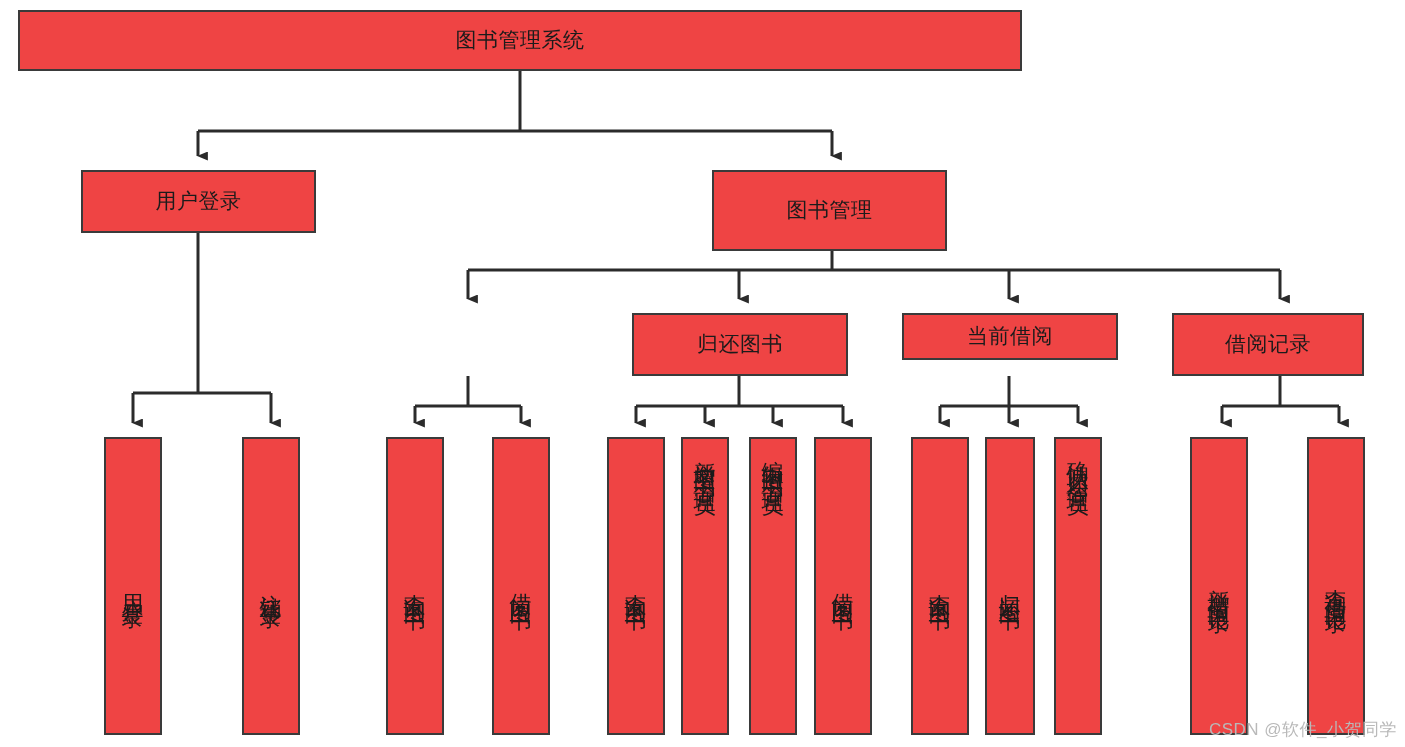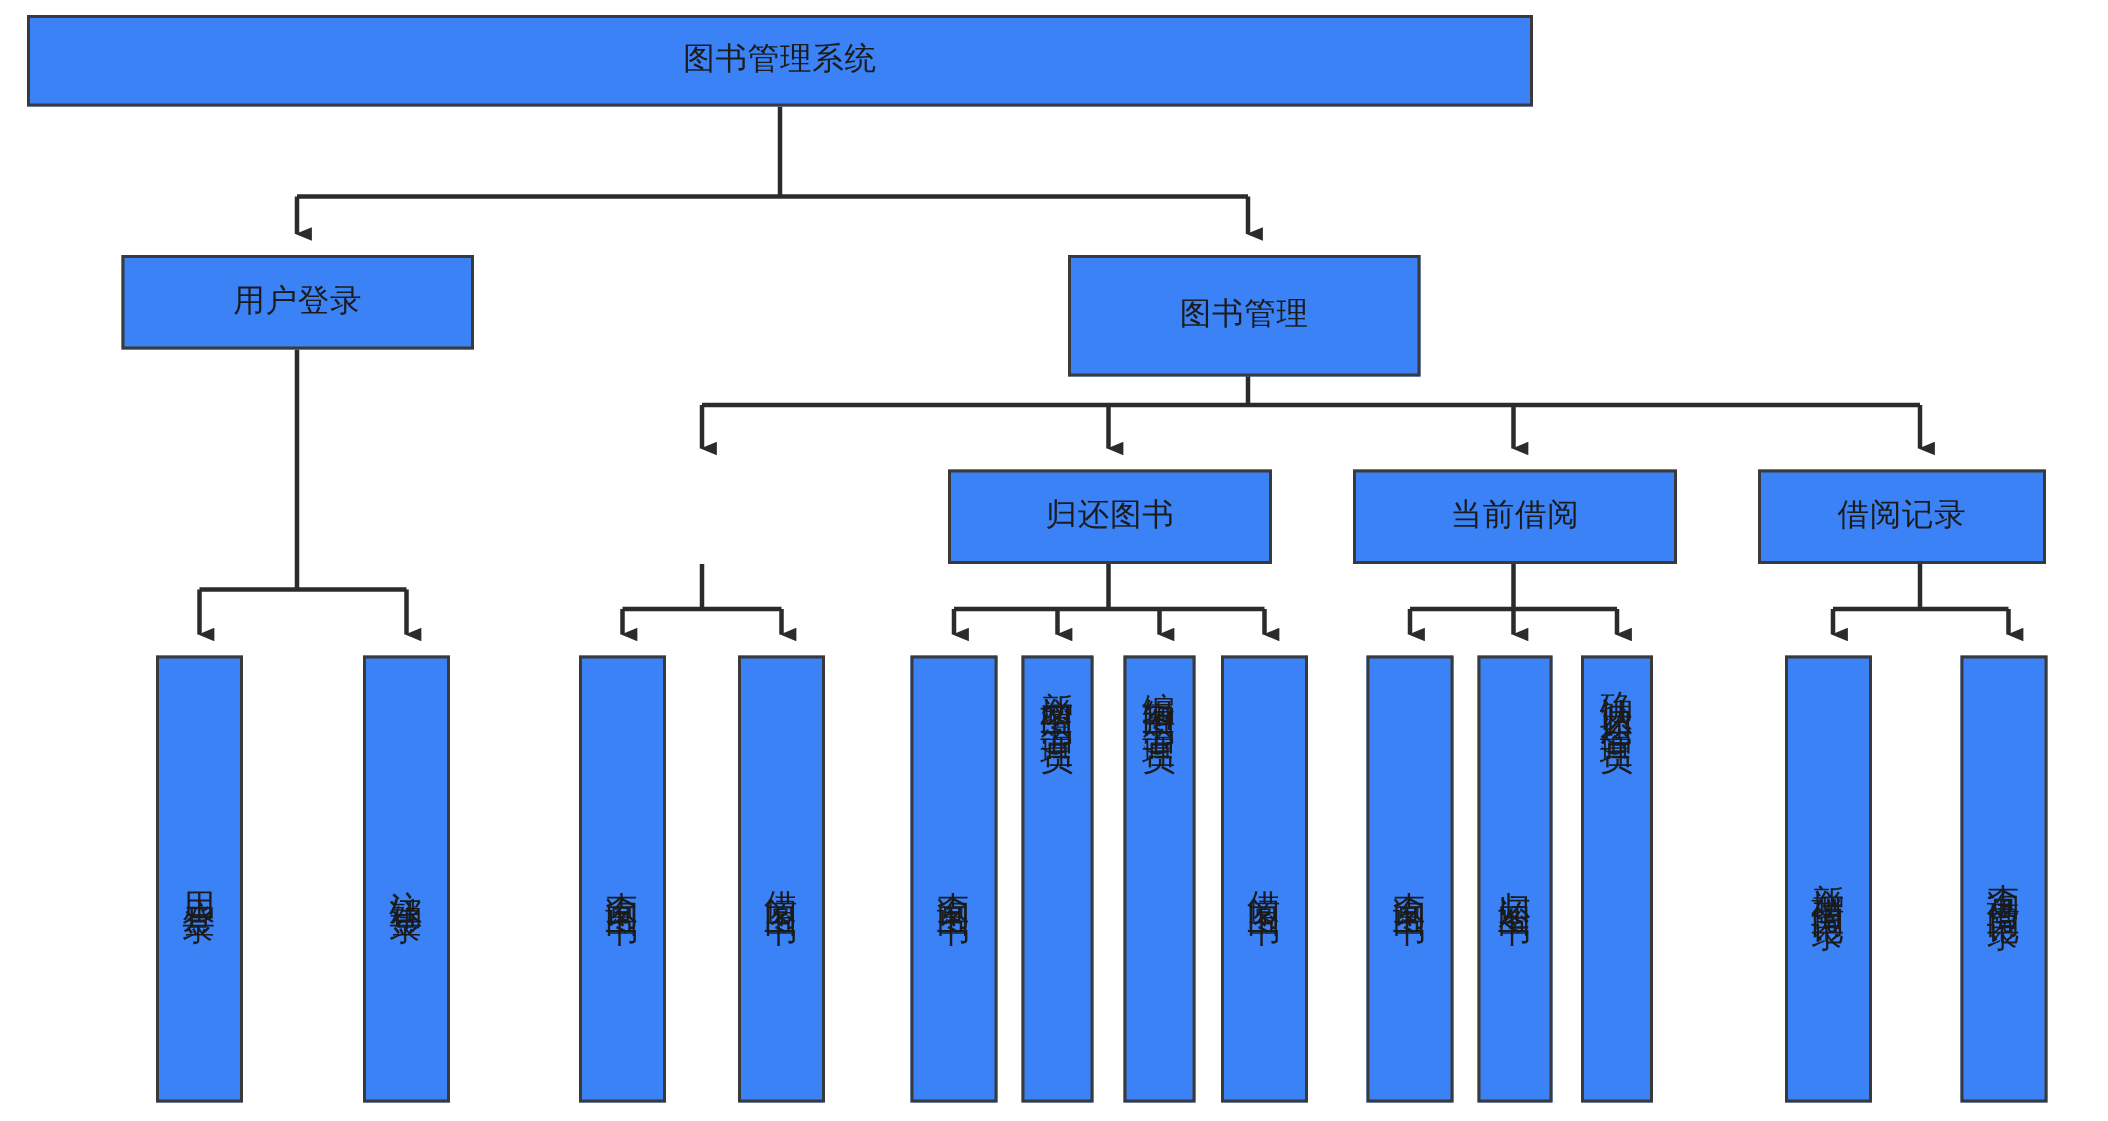--- a/index.html
+++ b/index.html
@@ -21,21 +21,21 @@
     position: absolute;
     left: 0;
     top: 0;
     width: 1405px;
     height: 747px;
     pointer-events: none;
   }
   .node {
     position: absolute;
     box-sizing: border-box;
-    background: #3b82f6;
+    background: #ef4444;
     border: 2px solid #3a3a3a;
     display: flex;
     align-items: center;
     justify-content: center;
     color: #1b1b1b;
     overflow: hidden;
   }
   .node-label {
     display: block;
     text-align: center;
@@ -141,21 +141,21 @@
   <div class="node horiz" style="left:81px; top:170px; width:235px; height:63px;">
     <span class="node-label">用户登录</span>
   </div>
   <div class="node horiz" style="left:712px; top:170px; width:235px; height:81px;">
     <span class="node-label">图书管理</span>
   </div>
 
   <div class="node horiz" style="left:632px; top:313px; width:216px; height:63px;">
     <span class="node-label">归还图书</span>
   </div>
-  <div class="node horiz" style="left:902px; top:313px; width:216px; height:63px;">
+  <div class="node horiz" style="left:902px; top:313px; width:216px; height:47px;">
     <span class="node-label">当前借阅</span>
   </div>
   <div class="node horiz" style="left:1172px; top:313px; width:192px; height:63px;">
     <span class="node-label">借阅记录</span>
   </div>
 
   <div class="node vert centered" style="left:104px; top:437px; width:58px; height:298px;">
     <span class="node-label">用户登录</span>
   </div>
   <div class="node vert centered" style="left:242px; top:437px; width:58px; height:298px;">
@@ -192,14 +192,15 @@
     <span class="node-label">确认归还（管理员）</span>
   </div>
 
   <div class="node vert centered" style="left:1190px; top:437px; width:58px; height:298px;">
     <span class="node-label">新增借阅记录</span>
   </div>
   <div class="node vert centered" style="left:1307px; top:437px; width:58px; height:298px;">
     <span class="node-label">查询借阅记录</span>
   </div>
 
+  <div id="watermark">CSDN @软件_小贺同学</div>
 
 </div>
 
 </body></html>

